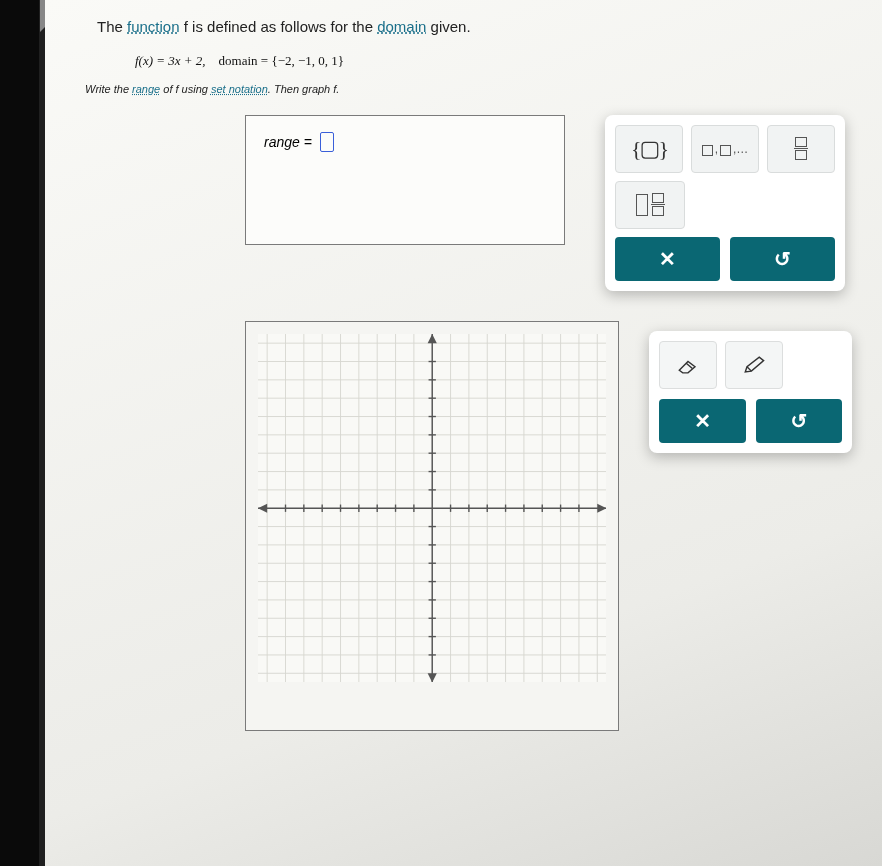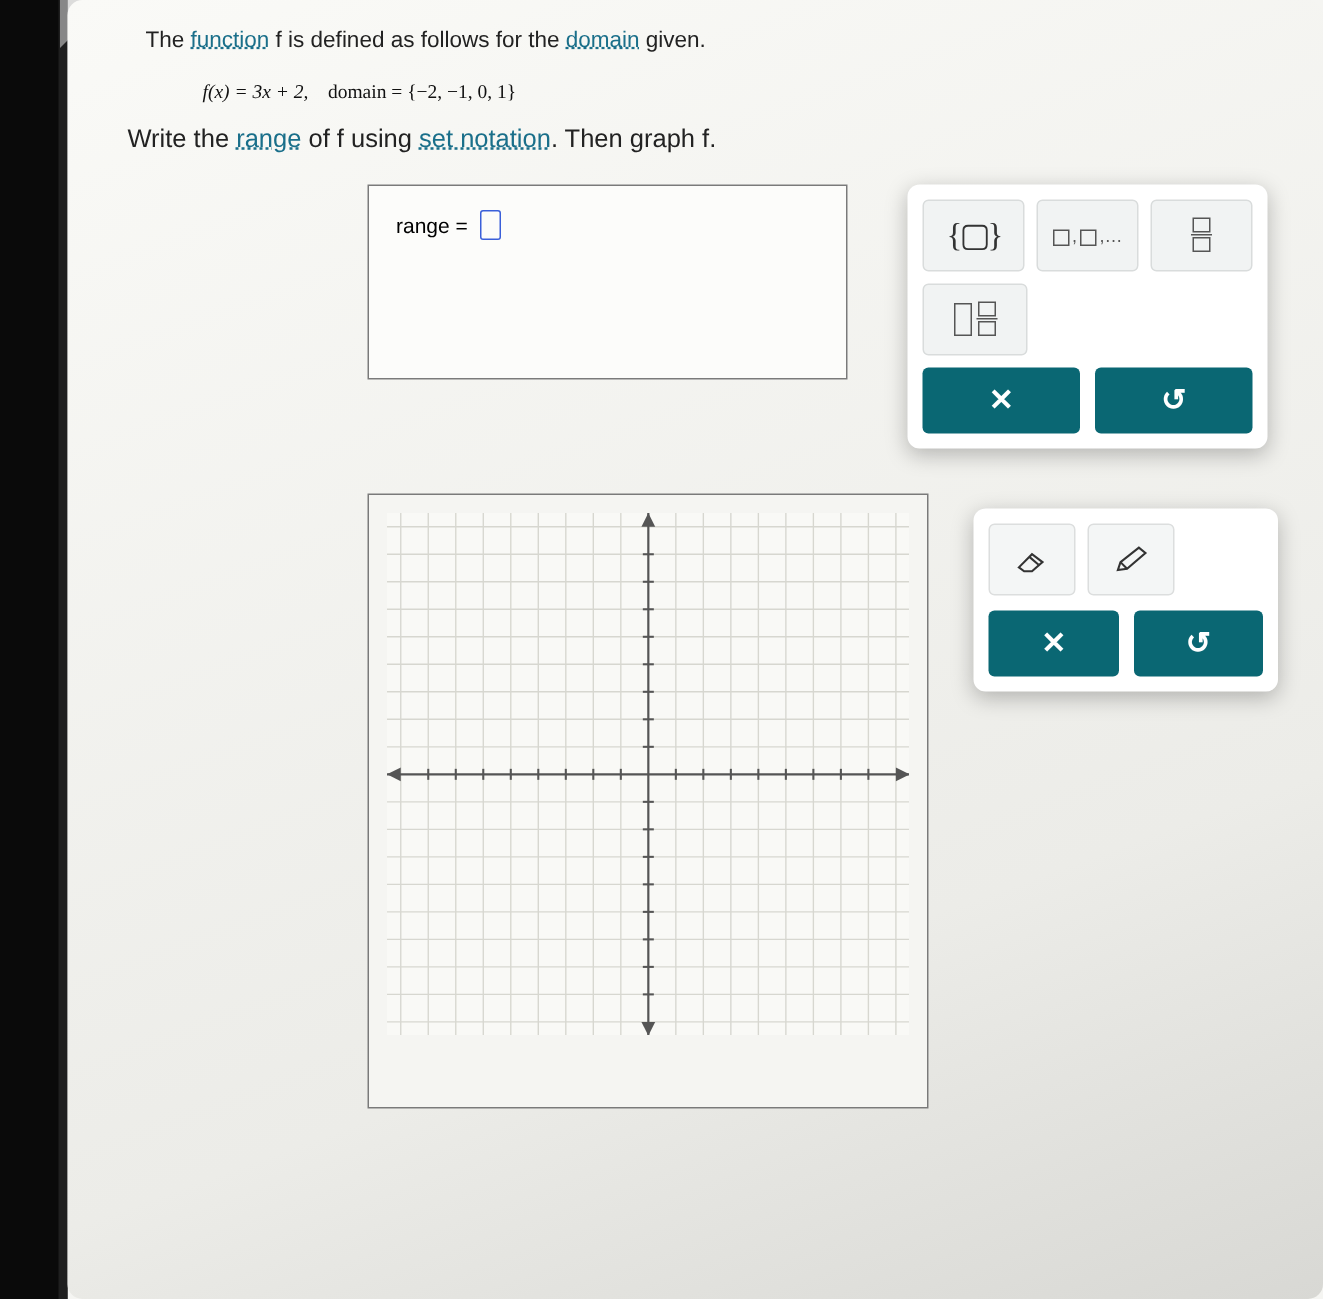--- a/index.html
+++ b/index.html
@@ -9,21 +9,20 @@
     width: 882px;
     height: 866px;
     position: relative;
     overflow: hidden;
   }
   .page {
     position: absolute;
     left: 45px; top: 0; right: 0; bottom: 0;
     background: linear-gradient(160deg, #fafaf7 0%, #ecece8 70%, #d8d8d4 100%);
     padding: 10px 30px 18px 30px;
-    border-radius: 10px;
   }
   .left-edge {
     position: absolute;
     left: 0; top: 0; width: 45px; height: 100%;
     background: #0a0a0a;
     border-right: 6px solid #1f1f1f;
   }
   .corner-tab {
     position: absolute;
     left: 40px; top: -8px;
@@ -32,32 +31,32 @@
     border-top: 20px solid #ccc;
     border-right: 20px solid transparent;
     border-bottom: 20px solid transparent;
     transform: rotate(0deg);
     opacity: .6;
   }
   .problem-text { font-size: 15px; color: #222; margin: 6px 0 14px 22px; line-height: 1.5; }
   .problem-text .link { color: #1a6f8a; text-decoration: underline dotted; }
   .formula { font-family: 'Times New Roman', serif; font-style: italic; font-size: 13px; margin: 8px 0 14px 60px; color: #111; }
   .formula .roman { font-style: normal; }
-  .instr { font-size: 17px; color: #222; margin: 0 0 20px 10px; }
+  .instr { font-size: 11px; color: #222; margin: 0 0 20px 10px; font-style: italic; }
   .instr .link { color: #1a6f8a; text-decoration: underline dotted; }
 
   .row1 { display: flex; gap: 40px; align-items: flex-start; margin-left: 170px; }
   .answer-box {
     width: 320px; height: 130px;
     border: 1px solid #7a7a7a;
     background: #fcfcfa;
     padding: 16px 18px;
     font-size: 14px;
   }
-  .answer-box .eq { display: flex; align-items: center; gap: 8px; }
+  .answer-box .eq { display: flex; align-items: center; gap: 8px; font-style: italic; }
   .slot {
     display: inline-block;
     width: 14px; height: 20px;
     border: 1.5px solid #3a5fd9;
     border-radius: 2px;
     vertical-align: middle;
   }
 
   .toolpad {
     width: 240px;

